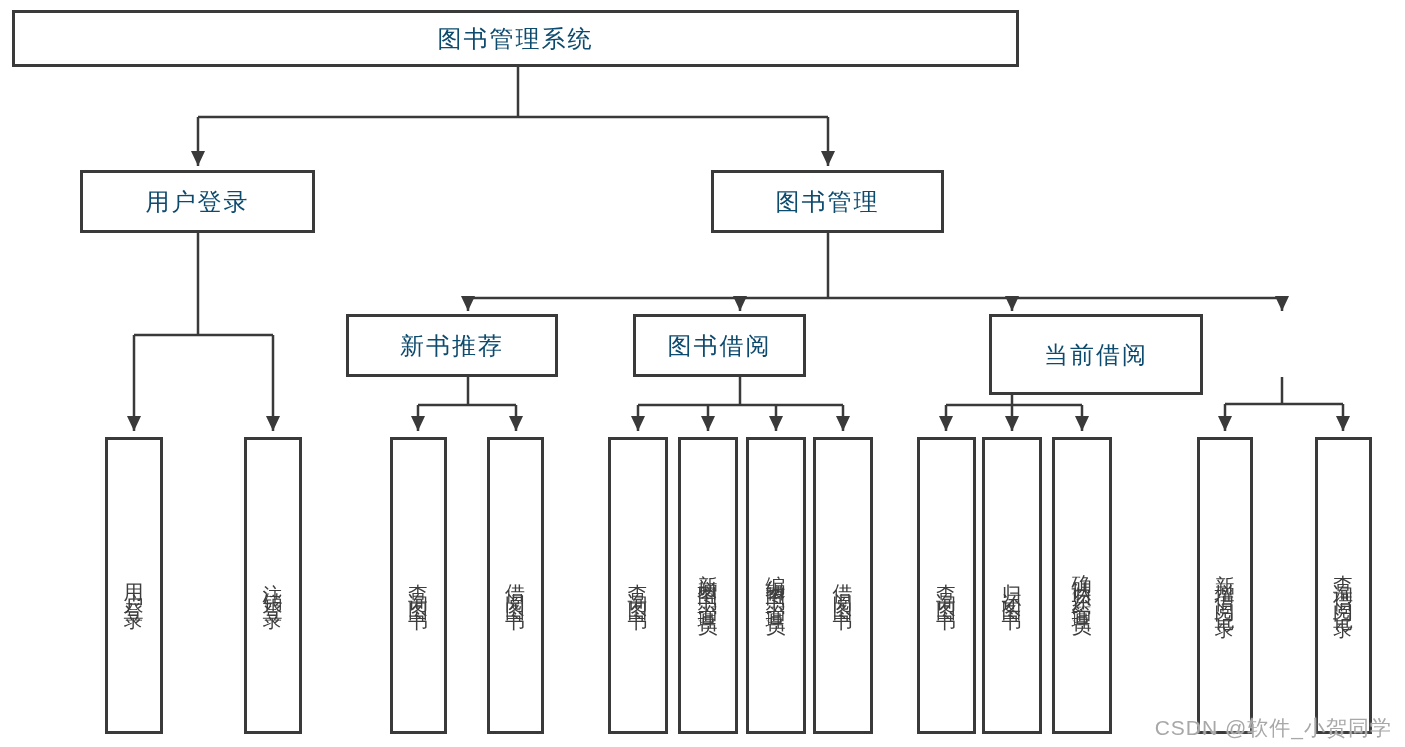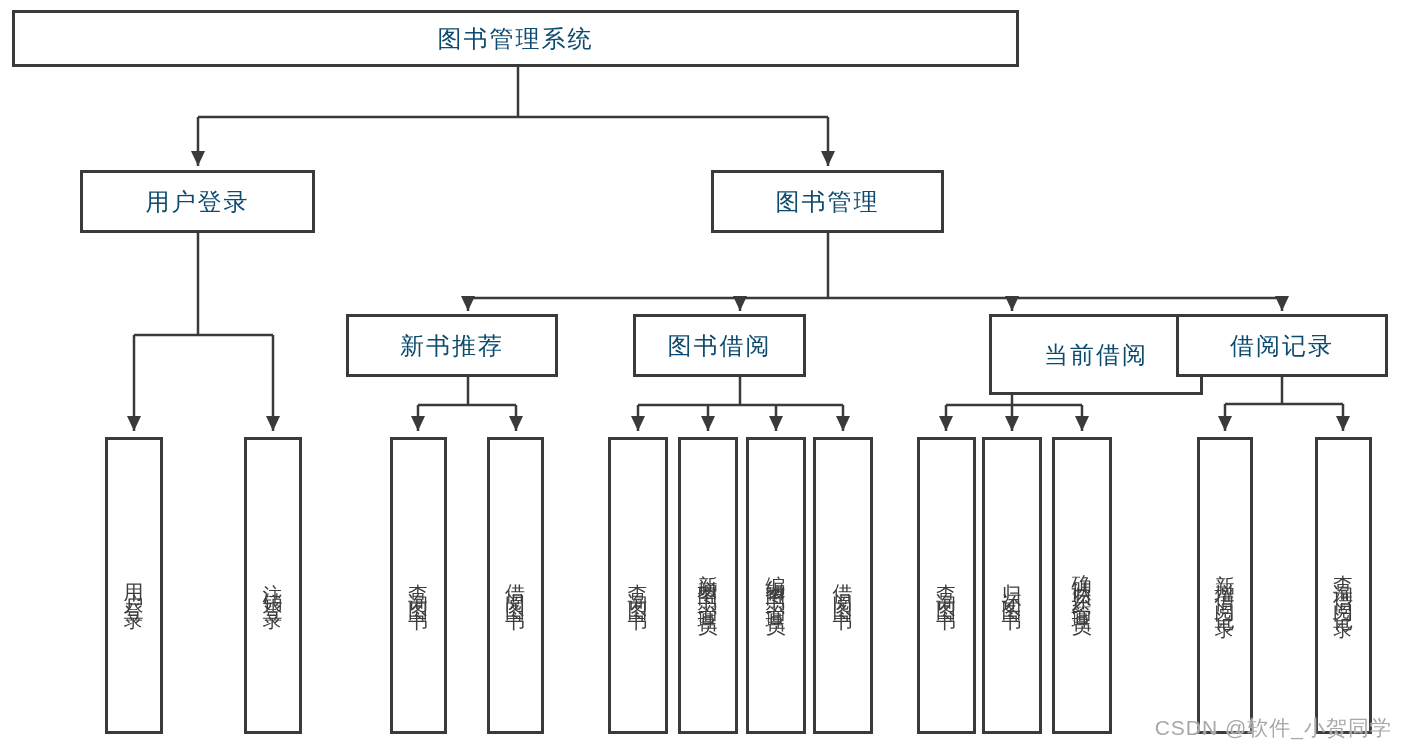--- a/index.html
+++ b/index.html
@@ -128,23 +128,20 @@
 
   <div class="hnode" style="left:346px; top:314px; width:212px; height:63px;">
     <span>新书推荐</span>
   </div>
   <div class="hnode" style="left:633px; top:314px; width:173px; height:63px;">
     <span>图书借阅</span>
   </div>
   <div class="hnode" style="left:941px; top:314px; width:214px; height:81px;margin-left:48px;">
     <span>当前借阅</span>
   </div>
-  <div class="hnode" style="left:1176px; top:314px; width:212px; height:63px;">
-    <span>借阅记录</span>
-  </div>
 
   <div class="vnode" style="left:105px; width:58px;">
     <span>用户登录</span>
   </div>
   <div class="vnode" style="left:244px; width:58px;">
     <span>注销登录</span>
   </div>
 
   <div class="vnode" style="left:390px; width:57px;">
     <span>查询图书</span>

